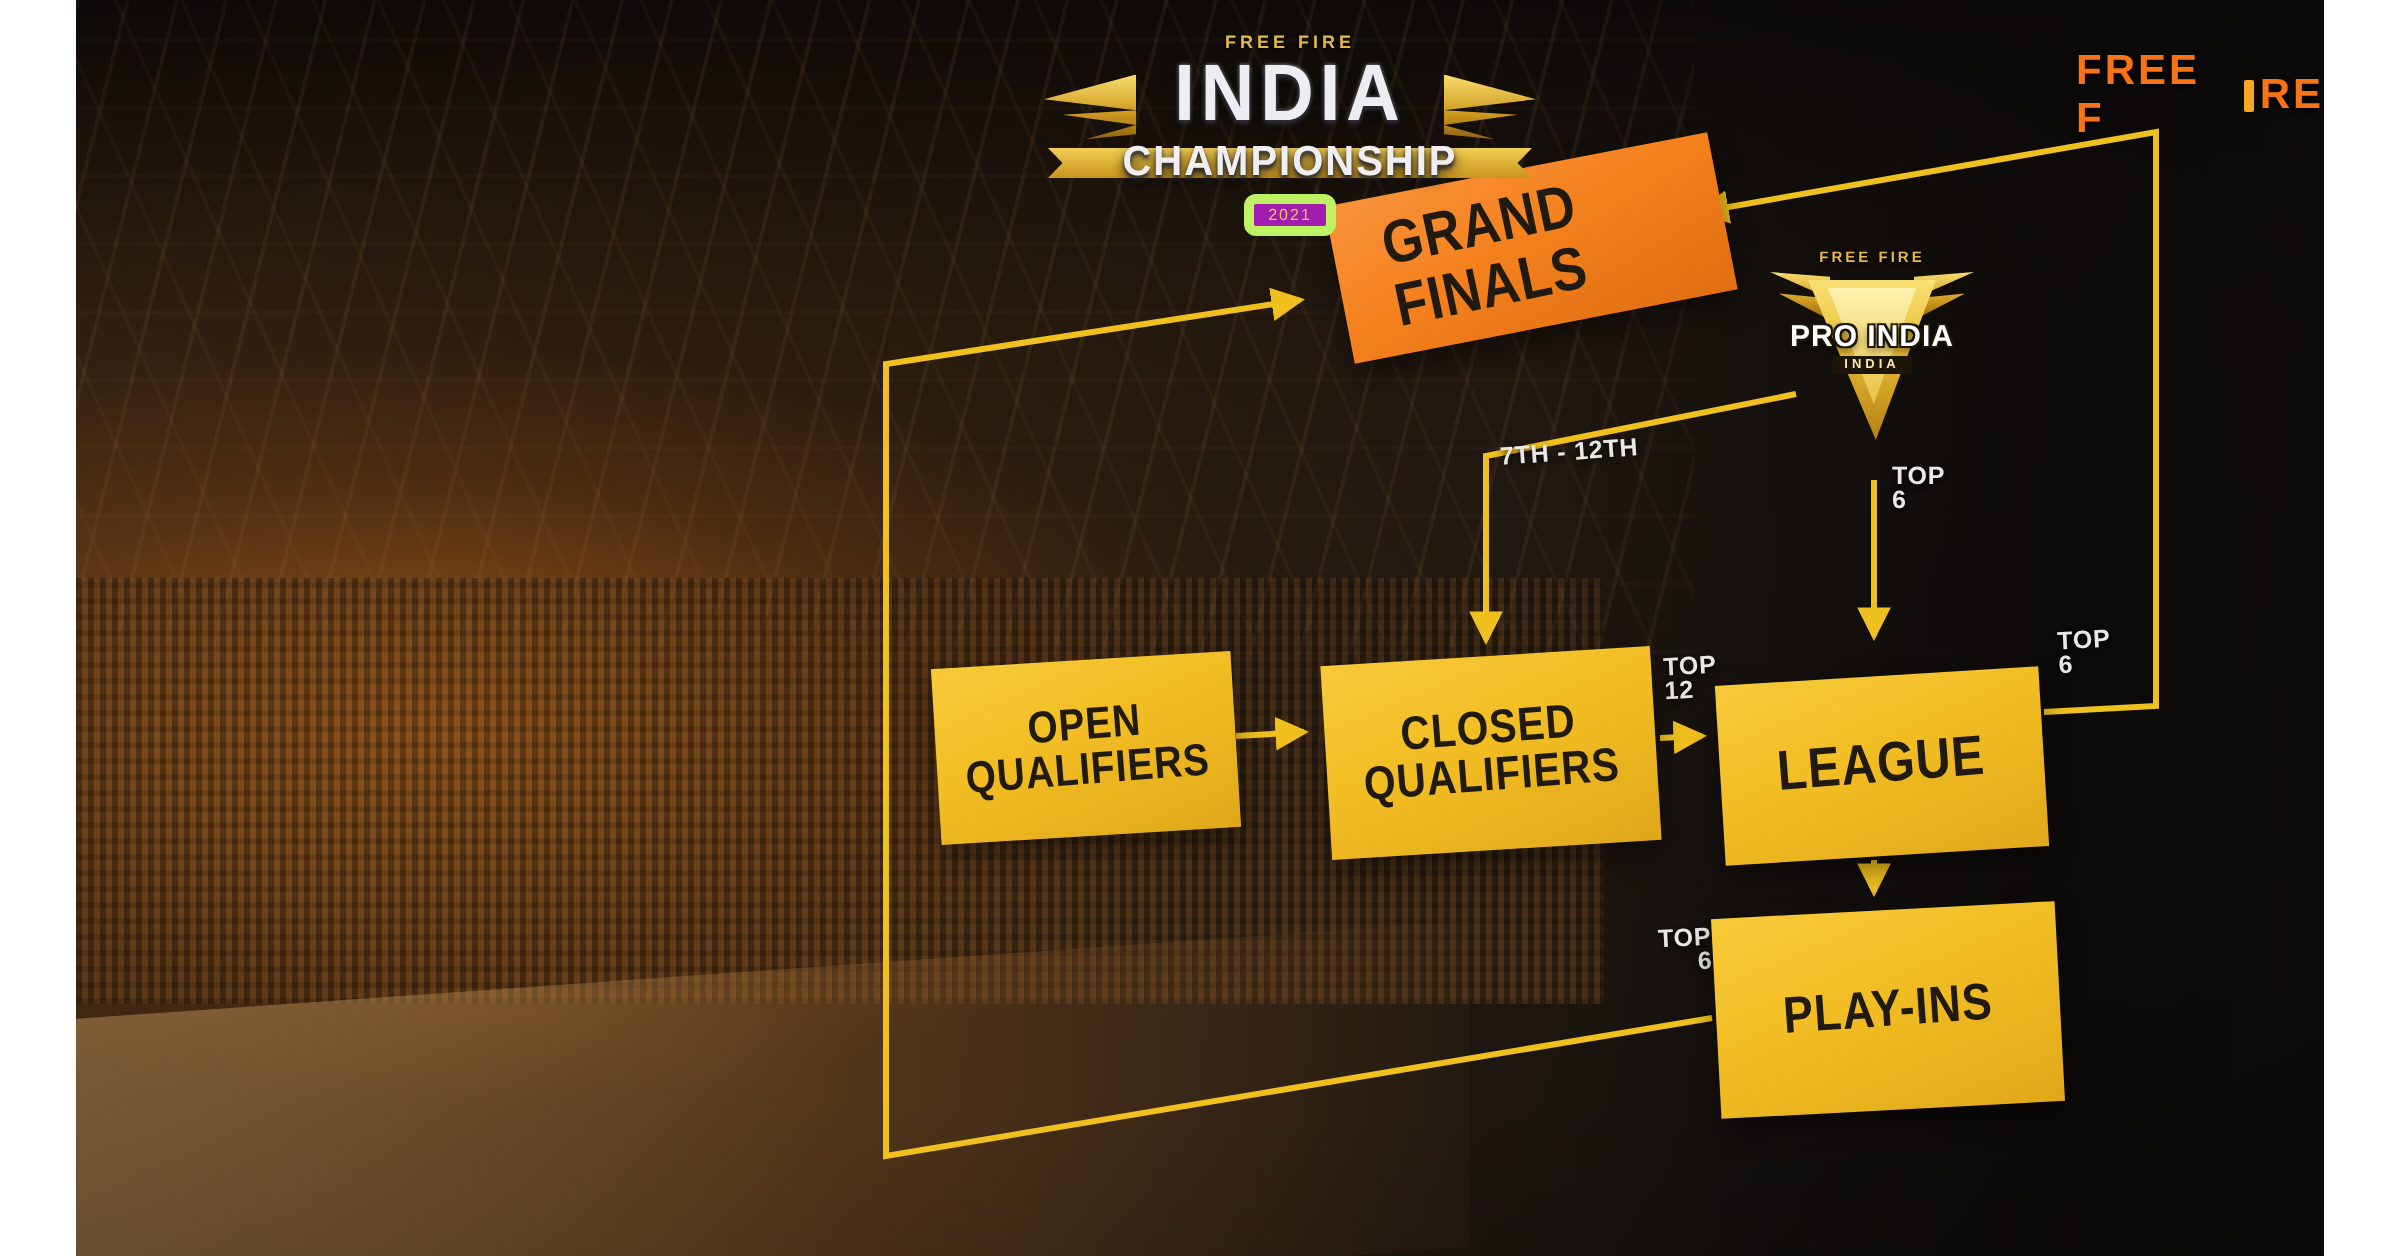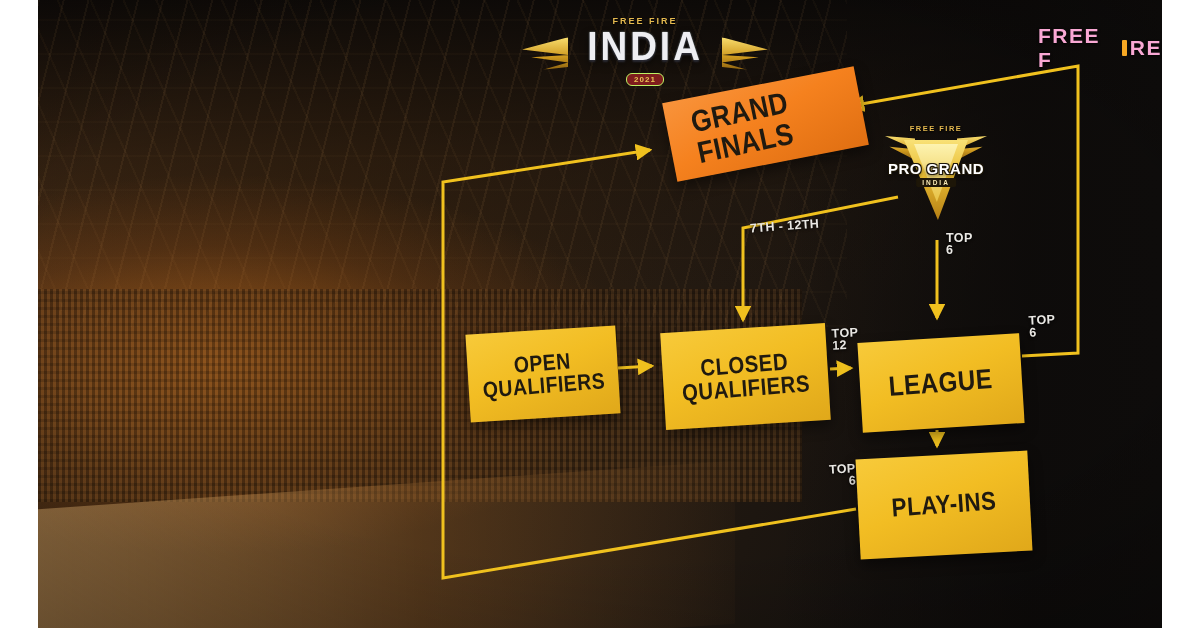--- a/index.html
+++ b/index.html
@@ -49,39 +49,39 @@
        letter-spacing:.4px;line-height:.95;text-shadow:0 1px 3px rgba(0,0,0,.9);}
 
   
   .headline{position:absolute;left:40px;top:232px;z-index:3;color:#f2efea;font-weight:900;
             text-shadow:0 3px 8px rgba(0,0,0,.6);}
   .headline .h1{font-size:56px;transform:scale(.88,1.22);transform-origin:left top;letter-spacing:1px;}
   .headline .h2{font-size:50px;margin-top:16px;transform:scale(.9,1.18);transform-origin:left top;letter-spacing:0px;}
 
   
   .ffword{position:absolute;left:1000px;top:24px;z-index:5;display:flex;align-items:center;
-          color:#f9a8d4;font-weight:900;font-size:21px;letter-spacing:1.5px;text-shadow:0 1px 3px #000;}
+          color:#f97316;font-weight:900;font-size:21px;letter-spacing:1.5px;text-shadow:0 1px 3px #000;}
   .fbar{display:inline-block;width:5px;height:16px;margin:0 2.5px;background:#F7A823;border-radius:1px;}
 
   
   .ffic{position:absolute;left:492px;top:16px;width:230px;z-index:5;text-align:center;}
   .ffic .brand{font-size:9px;font-weight:800;letter-spacing:2px;color:#e3b84f;text-shadow:0 1px 2px #000;}
   .ffic .india{position:relative;font-size:37px;font-weight:900;letter-spacing:3px;color:#eeeef2;
         transform:scaleY(1.08);text-shadow:0 2px 2px #2a2a33,0 4px 8px rgba(0,0,0,.7),0 0 2px #9aa;}
   .wing{position:absolute;top:12px;width:46px;height:30px;background:linear-gradient(180deg,#f8dd6e,#cf9a1f 60%,#8f6410);}
   .wing.l{left:-8px;clip-path:polygon(100% 0,0 38%,100% 55%,20% 62%,100% 78%,45% 100%,100% 92%);}
   .wing.r{right:-8px;clip-path:polygon(0 0,100% 38%,0 55%,80% 62%,0 78%,55% 100%,0 92%);}
   .ffic .champ{position:relative;margin-top:2px;height:24px;}
   .ffic .champ .band{position:absolute;left:-6px;right:-6px;top:4px;height:15px;
         background:linear-gradient(180deg,#f3cf55,#c8941c);
         clip-path:polygon(0 0,100% 0,97% 50%,100% 100%,0 100%,3% 50%);}
   .ffic .champ .word{position:relative;font-size:20px;font-weight:900;letter-spacing:1px;color:#efeff3;
         transform:scaleY(1.05);text-shadow:0 2px 2px #23232b,0 3px 6px rgba(0,0,0,.8);}
-  .ffic .year{display:inline-block;margin-top:3px;font-size:8px;font-weight:700;color:#e8c círc55;
-        color:#e8c555;background:#7f1d1d;border:1px solid #bef264;border-radius:6px;padding:1px 7px;letter-spacing:1px;}
+  .ffic .year{display:inline-block;margin-top:3px;font-size:8px;font-weight:400;color:#e8c círc55;
+        color:#e8c555;background:#a21caf;border:5px solid #bef264;border-radius:6px;padding:1px 7px;letter-spacing:1px;}
 
   
   .plog{position:absolute;left:845px;top:124px;width:106px;z-index:5;text-align:center;}
   .plog .brand{font-size:7.5px;font-weight:800;letter-spacing:1.5px;color:#e3b84f;text-shadow:0 1px 2px #000;}
   .plog .emblem{position:relative;height:88px;margin-top:1px;}
   .pwing{position:absolute;top:2px;width:30px;height:24px;background:linear-gradient(180deg,#f8dd6e,#cf9a1f 60%,#8f6410);}
   .pwing.l{left:2px;clip-path:polygon(100% 10%,0 0,100% 55%,15% 45%,100% 100%);}
   .pwing.r{right:2px;clip-path:polygon(0 10%,100% 0,0 55%,85% 45%,0 100%);}
   .pv{position:absolute;left:21px;top:6px;width:64px;height:80px;
       background:linear-gradient(180deg,#f9e176 0%,#e7bb32 45%,#b57f14 100%);
@@ -131,37 +131,41 @@
     </svg>
 
 
     <div class="ffic">
       <div class="brand">FREE FIRE</div>
       <div class="india">
         <span class="wing l"></span>
         <span>INDIA</span>
         <span class="wing r"></span>
       </div>
+      <div class="champ">
+        <span class="band"></span>
+        <div class="word">CHAMPIONSHIP</div>
+      </div>
       <span class="year">2021</span>
     </div>
 
     <div class="ffword">
       <span>FREE F</span>
       <span class="fbar"></span>
       <span>RE</span>
     </div>
 
     <div class="plog">
       <div class="brand">FREE FIRE</div>
       <div class="emblem">
         <span class="pwing l"></span>
         <span class="pwing r"></span>
         <span class="pv"></span>
         <span class="pv-in"></span>
-        <div class="title">PRO GRAND</div>
+        <div class="title">PRO INDIA</div>
         <div class="region">INDIA</div>
       </div>
     </div>
 
     <div class="box box-orange" style="left:630px;top:84px;width:195px;height:80px;transform:rotate(-11deg);">
       <div class="txt" style="font-size:27px;text-align:left;width:150px;">
         <div>GRAND</div>
         <div>FINALS</div>
       </div>
     </div>

